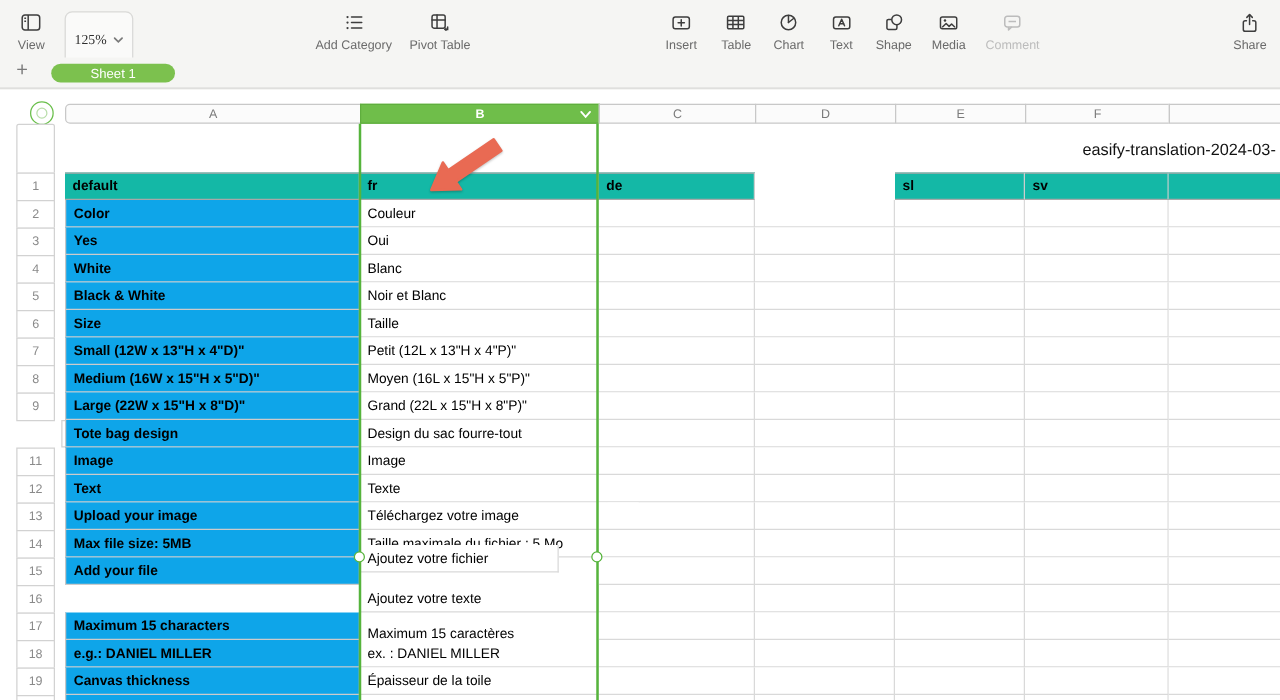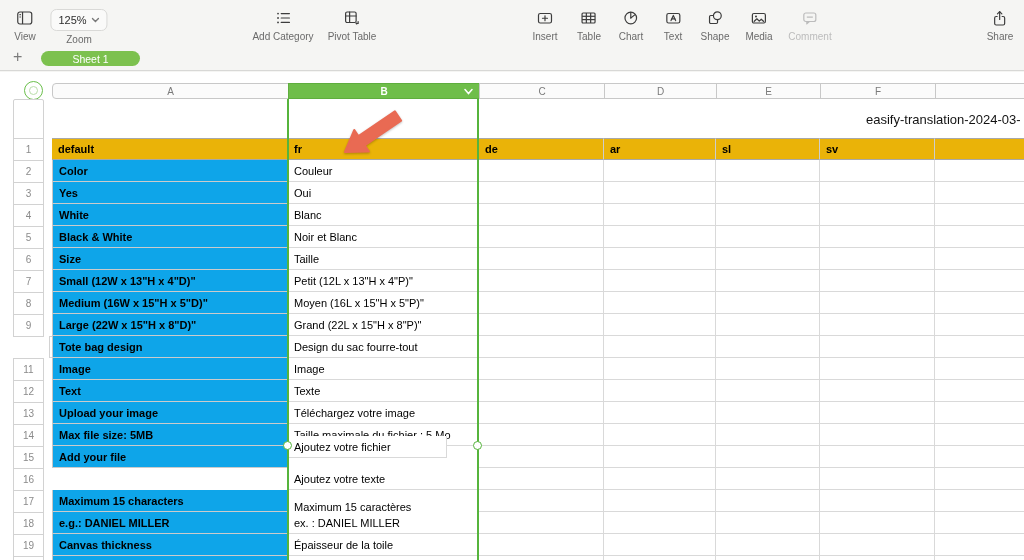--- a/index.html
+++ b/index.html
@@ -5,21 +5,21 @@
   html,body{margin:0;padding:0;}
   body{width:1024px;height:560px;overflow:hidden;font-family:"Liberation Sans",sans-serif;background:#f5f5f3;}
   .app{position:relative;width:1024px;height:560px;}
 
   
   .toolbar{position:absolute;top:0;left:0;width:1024px;height:46px;background:#f5f5f3;}
   .titem{position:absolute;top:8px;display:flex;flex-direction:column;align-items:center;transform:translateX(-50%);cursor:default;}
   .titem .ic{height:20px;display:flex;align-items:center;justify-content:center;}
   .tlabel{font-size:10px;color:#6a6a6a;margin-top:3px;white-space:nowrap;}
   .titem.disabled .tlabel{color:#bcbcbc;}
-  .zoombox{height:20px;padding:0 7px;border:1px solid #d9d9d7;border-radius:6px;background:#fafaf9;display:flex;align-items:center;gap:5px;font-size:11px;color:#2e2e2e;}
+  .zoombox{height:20px;padding:12px 7px;border:1px solid #d9d9d7;border-radius:6px;background:#fafaf9;display:flex;align-items:center;gap:5px;font-size:11px;color:#2e2e2e;font-family:Liberation Serif, serif;}
 
   
   .tabbar{position:absolute;top:46px;left:0;width:1024px;height:25px;background:#f5f5f3;border-bottom:1px solid #d8d8d6;box-sizing:border-box;}
   .addsheet{position:absolute;left:13px;top:2px;font-size:16px;color:#7a7a7a;}
   .sheettab{position:absolute;left:41px;top:5px;width:99px;height:15px;background:#7cc14e;border-radius:8px;color:#fff;font-size:10.5px;display:flex;align-items:center;justify-content:center;}
 
   
   .canvas{position:absolute;top:72px;left:0;width:1024px;height:488px;background:#fff;overflow:hidden;}
 
   .tbl-handle{position:absolute;left:24px;top:9px;width:17px;height:17px;border:1.5px solid #6abf4b;border-radius:50%;background:#fff;display:flex;align-items:center;justify-content:center;box-sizing:content-box;}
@@ -27,21 +27,21 @@
 
   .colhdr-cell{position:absolute;top:11px;height:16px;background:#fbfbfb;border:1px solid #c8c8c8;box-sizing:border-box;font-size:10px;color:#7a7a7a;display:flex;align-items:center;justify-content:center;}
   .colhdr-cell.first{border-radius:4px 0 0 4px;}
   .colhdr-cell.selected{background:#6fbe4a;border-color:#5fae3e;color:#fff;font-weight:bold;}
   .colhdr-cell .chev{position:absolute;right:6px;top:4px;}
 
   .gutter-cell{position:absolute;left:13px;width:31px;background:#fff;border:1px solid #d2d2d2;box-sizing:border-box;font-size:10px;color:#8a8a8a;display:flex;align-items:center;justify-content:center;}
   .gutter-cell.blank{border-radius:2px 2px 0 0;}
 
   .cell{position:absolute;box-sizing:border-box;border-right:1px solid #d9d9d9;border-bottom:1px solid #d9d9d9;background:#fff;font-size:11px;color:#000;padding-left:6px;display:flex;align-items:center;white-space:nowrap;overflow:hidden;}
-  .cell.hdr{background:#eab308;font-weight:bold;border-right-color:#cdcdcd;border-bottom-color:#a8a8a8;border-top:1px solid #a8a8a8;}
+  .cell.hdr{background:#14b8a6;font-weight:bold;border-right-color:#cdcdcd;border-bottom-color:#a8a8a8;border-top:1px solid #a8a8a8;}
   .cell.colA{background:#0ea5e9;font-weight:bold;border-right-color:#c6c6c6;border-bottom-color:#cbcbcb;border-left:1px solid #c6c6c6;}
 
   .sel-line{position:absolute;width:2px;top:27px;bottom:0;background:#56b43c;z-index:5;}
   .sel-handle{position:absolute;width:7px;height:7px;border-radius:50%;background:#fff;border:1.5px solid #56b43c;z-index:6;box-sizing:content-box;}
 
   .tbl-title{position:absolute;left:866px;top:40px;font-size:13px;color:#121212;white-space:nowrap;z-index:3;}
 
   .arrow-svg{position:absolute;left:315px;top:28px;z-index:8;filter:drop-shadow(0 1.5px 1px rgba(0,0,0,0.25));}
   svg{display:block;}
 </style>
@@ -234,21 +234,20 @@
         <span>F</span>
       </div>
       <div class="colhdr-cell" style="left: 935px; width: 92px;">
         <span></span>
       </div>
       <div class="gutter-cell blank" style="top: 27px; height: 40px;"></div>
       <div class="gutter-cell" style="top: 66px; height: 23px;">1</div>
       <div class="cell hdr" style="left: 52px; width: 236px; top: 66px; height: 22px;">default</div>
       <div class="cell hdr" style="left: 288px; width: 191px; top: 66px; height: 22px;">fr</div>
       <div class="cell hdr" style="left: 479px; width: 125px; top: 66px; height: 22px;">de</div>
-      <div class="cell hdr" style="left: 604px; width: 112px; top: 66px; height: 22px;">ar</div>
       <div class="cell hdr" style="left: 716px; width: 104px; top: 66px; height: 22px;">sl</div>
       <div class="cell hdr" style="left: 820px; width: 115px; top: 66px; height: 22px;">sv</div>
       <div class="cell hdr" style="left: 935px; width: 91px; top: 66px; height: 22px;"></div>
       <div class="gutter-cell" style="top: 88px; height: 23px;">2</div>
       <div class="cell colA" style="left: 52px; width: 236px; top: 88px; height: 22px;">Color</div>
       <div class="cell" style="left: 288px; width: 191px; top: 88px; height: 22px;">Couleur</div>
       <div class="cell" style="left: 479px; width: 125px; top: 88px; height: 22px;"></div>
       <div class="cell" style="left: 604px; width: 112px; top: 88px; height: 22px;"></div>
       <div class="cell" style="left: 716px; width: 104px; top: 88px; height: 22px;"></div>
       <div class="cell" style="left: 820px; width: 115px; top: 88px; height: 22px;"></div>

